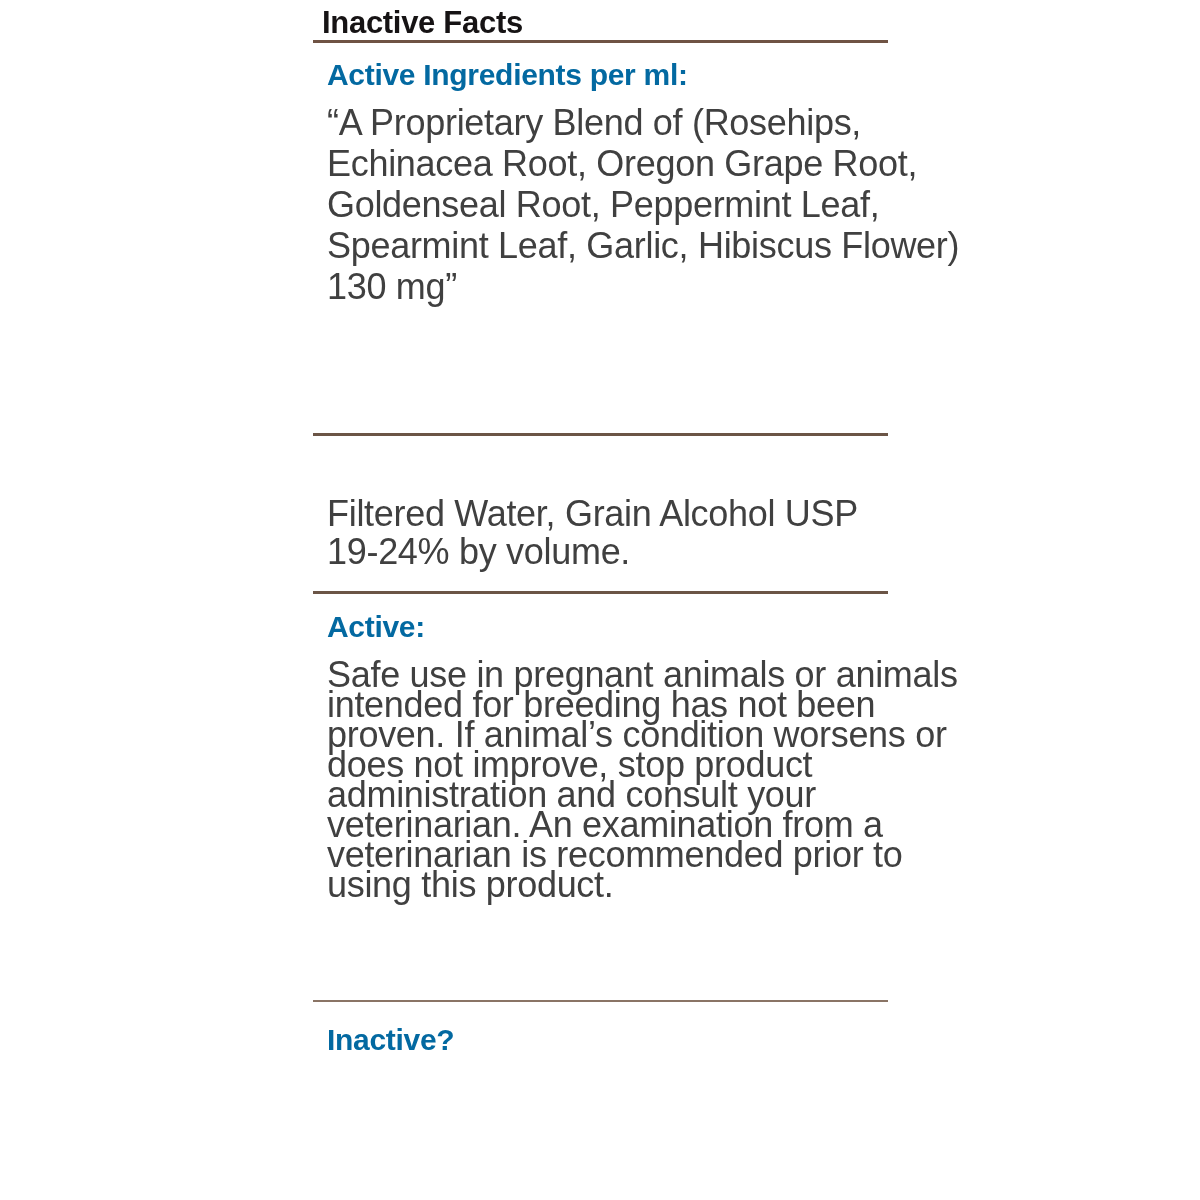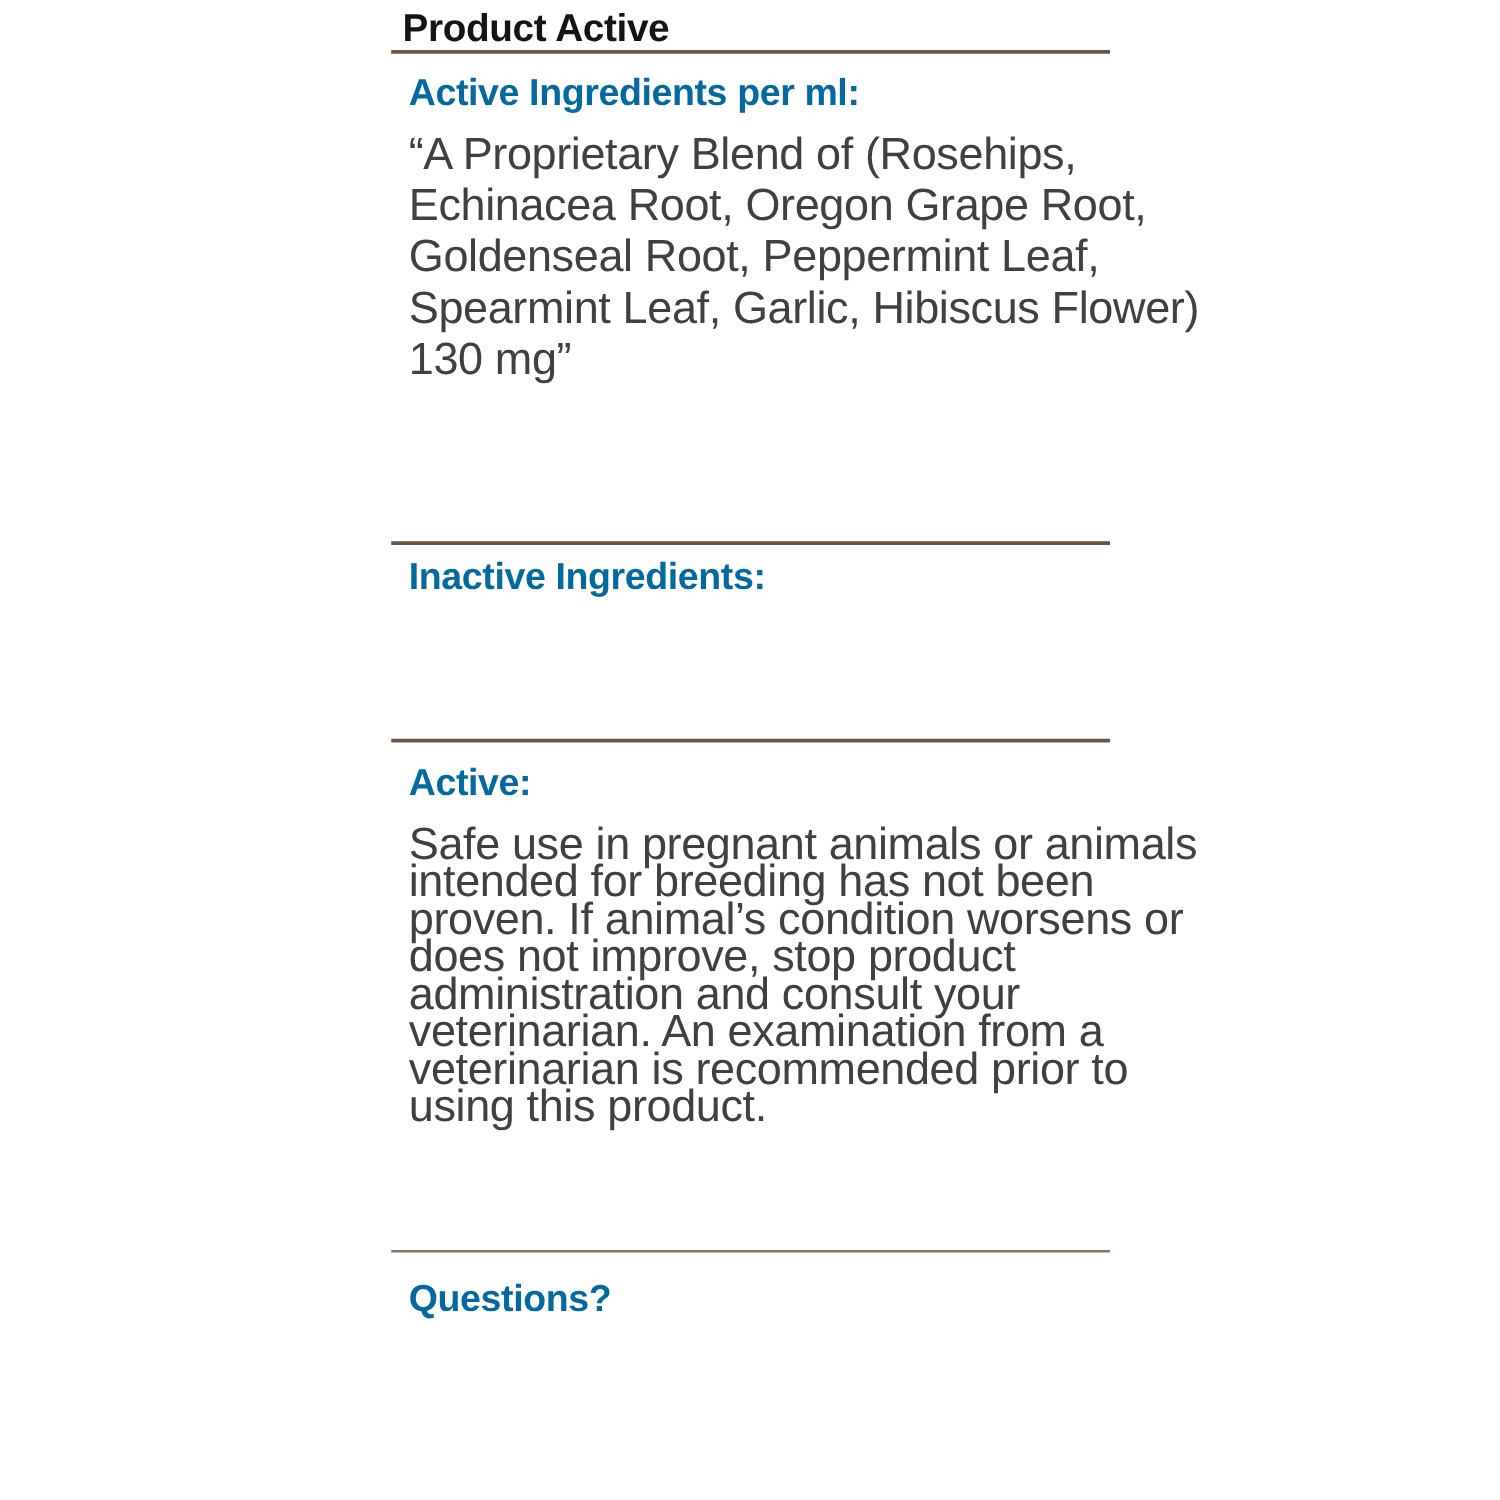--- a/index.html
+++ b/index.html
@@ -69,37 +69,37 @@
     font-size: 0.62em;
     vertical-align: super;
     line-height: 0;
   }
 </style>
 </head>
 <body>
 
 <div class="label-panel">
 
-  <div class="panel-title">Product Active</div>
+  <div class="panel-title">Inactive Facts</div>
 
   <div class="rule rule-1"></div>
 
   <div class="section-heading h-active">Active Ingredients per ml:</div>
 
   <div class="body-text p-active">“A Proprietary Blend of (Rosehips,<br>Echinacea Root, Oregon Grape Root,<br>Goldenseal Root, Peppermint Leaf,<br>Spearmint Leaf, Garlic, Hibiscus Flower)<br>130 mg”</div>
 
   <div class="rule rule-2"></div>
 
-  <div class="section-heading h-inactive">Inactive Ingredients:</div>
 
+  <div class="body-text p-inactive">Filtered Water, Grain Alcohol USP<br>19-24% by volume.</div>
 
   <div class="rule rule-3"></div>
 
   <div class="section-heading h-caution">Active:</div>
 
   <div class="body-text p-caution">Safe use in pregnant animals or animals<br>intended for breeding has not been<br>proven. If animal’s condition worsens or<br>does not improve, stop product<br>administration and consult your<br>veterinarian. An examination from a<br>veterinarian is recommended prior to<br>using this product.</div>
 
   <div class="rule rule-4"></div>
 
-  <div class="section-heading h-questions">Questions?</div>
+  <div class="section-heading h-questions">Inactive?</div>
 
 
 </div>
 
 </body></html>

